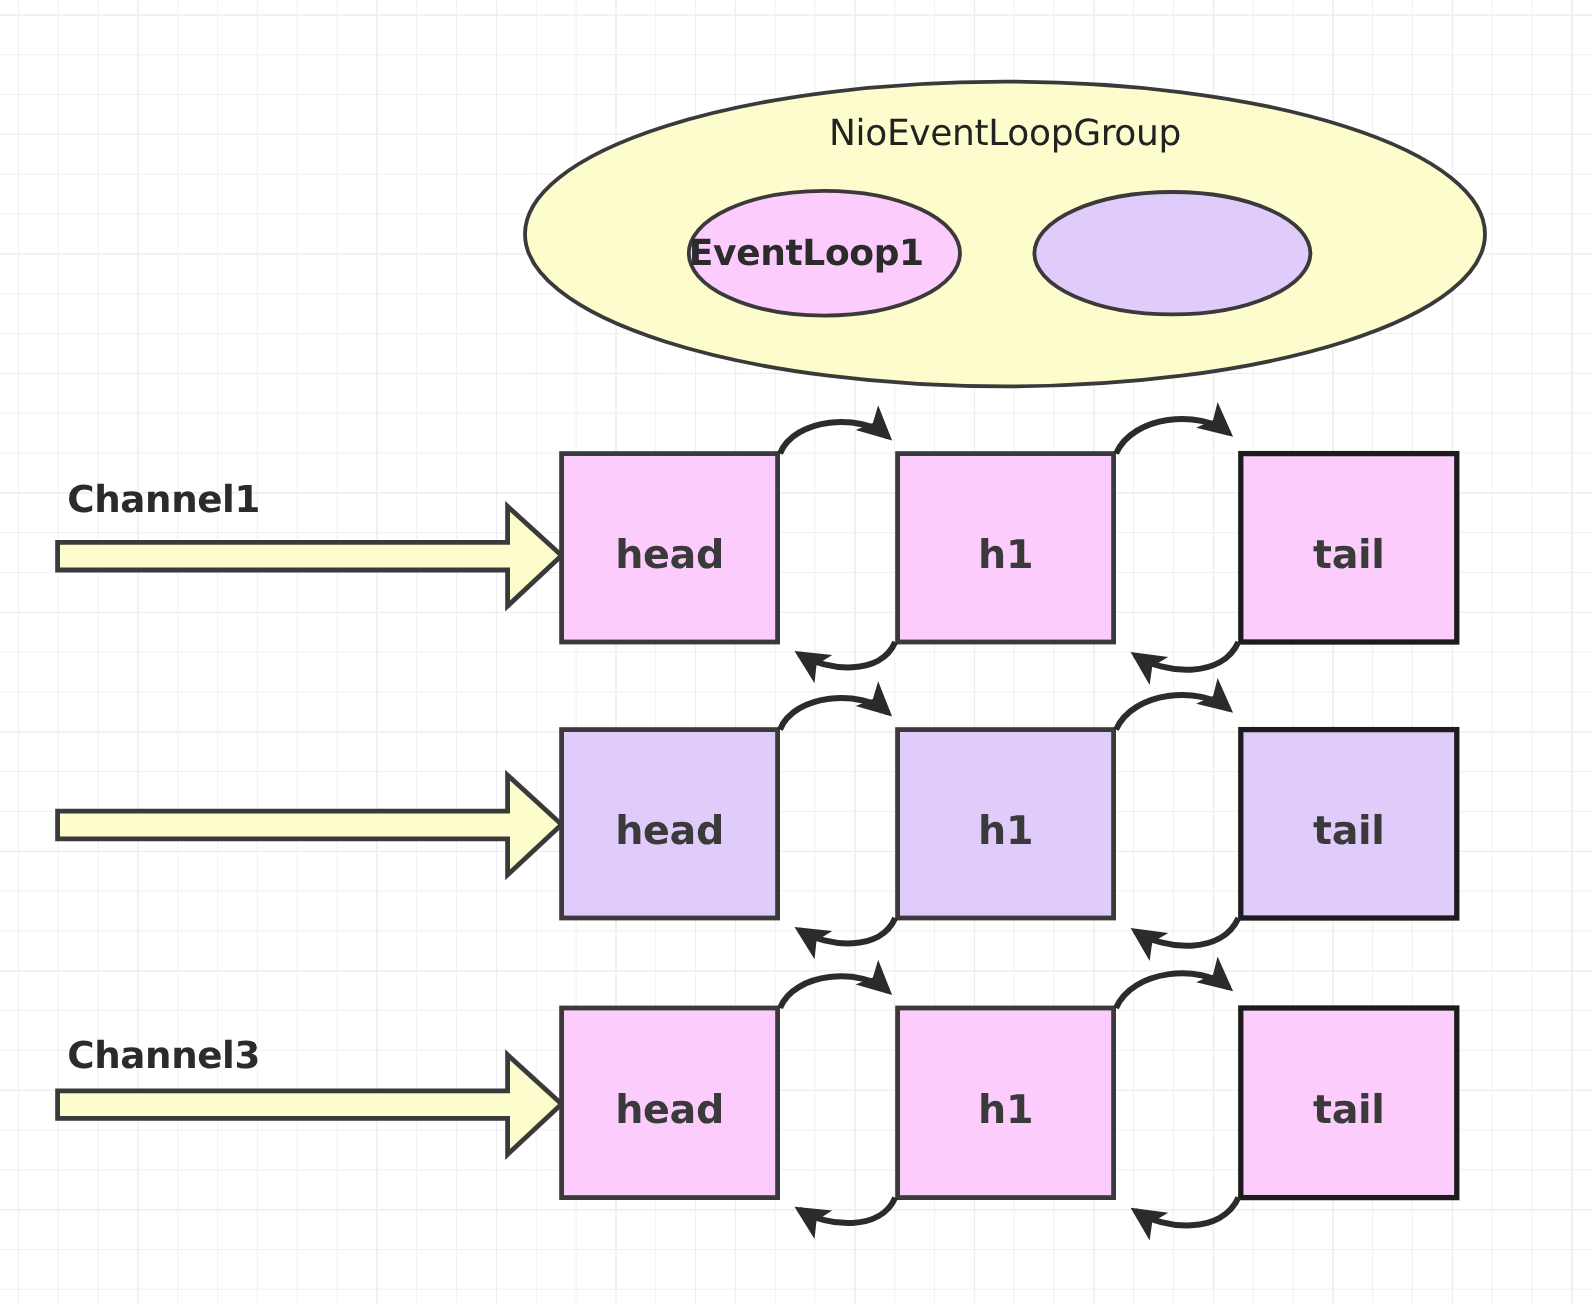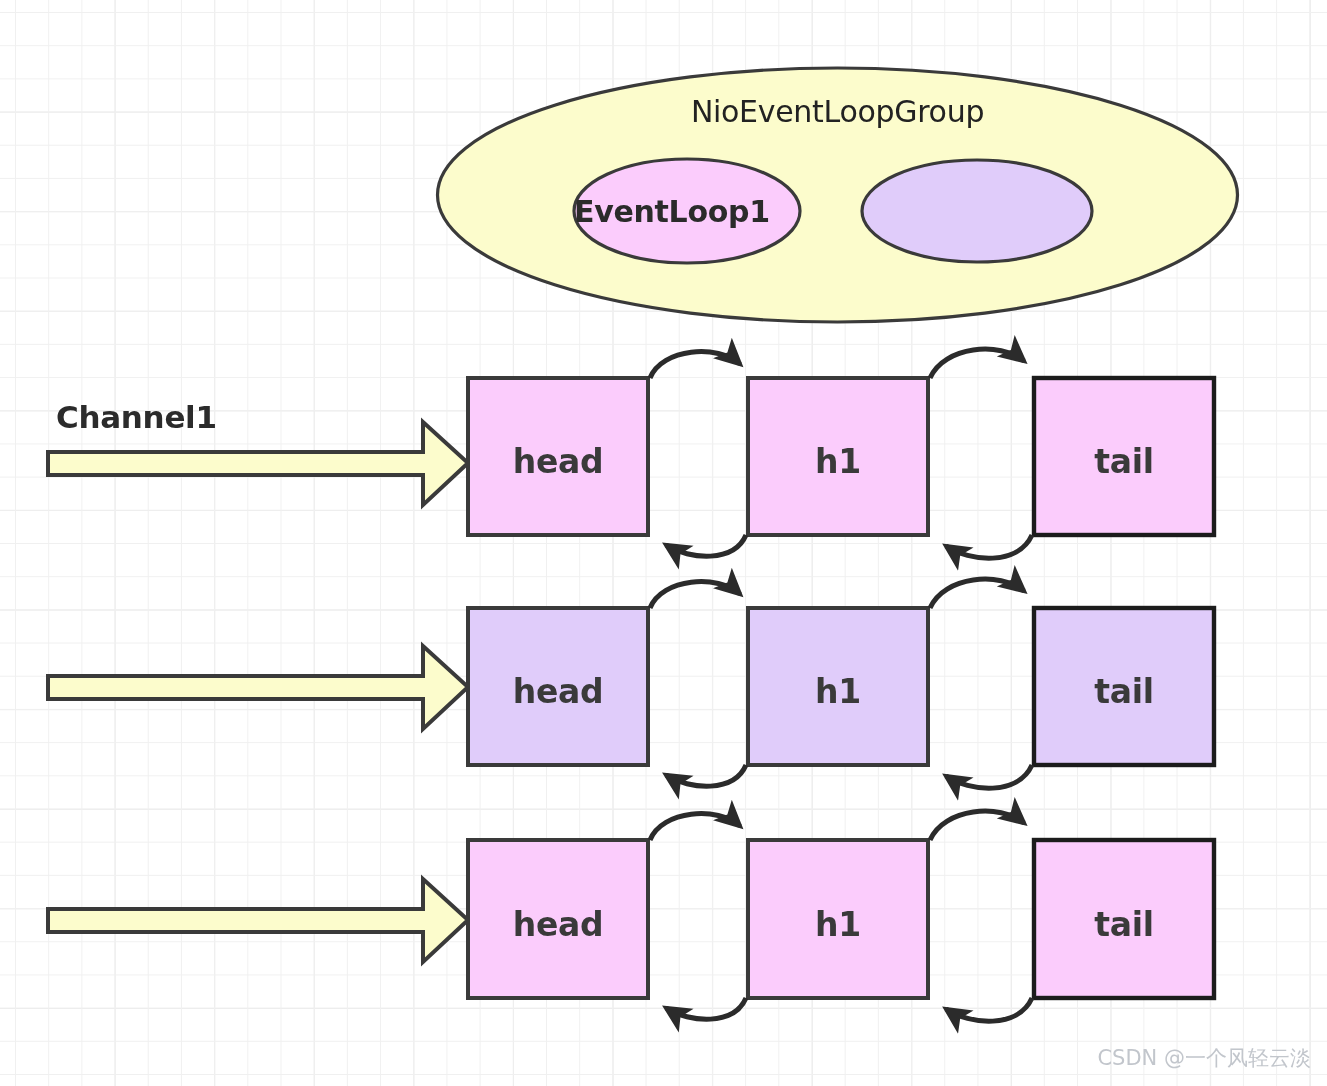--- a/index.html
+++ b/index.html
@@ -104,19 +104,19 @@
 
   <div class="lbl chan-label" style="left:56px;top:399px;">Channel1</div>
   <div class="lbl box-label" style="left:468px;top:442px;width:180px;text-align:center;">head</div>
   <div class="lbl box-label" style="left:748px;top:442px;width:180px;text-align:center;">h1</div>
   <div class="lbl box-label" style="left:1034px;top:442px;width:180px;text-align:center;">tail</div>
 
   <div class="lbl box-label" style="left:468px;top:672px;width:180px;text-align:center;">head</div>
   <div class="lbl box-label" style="left:748px;top:672px;width:180px;text-align:center;">h1</div>
   <div class="lbl box-label" style="left:1034px;top:672px;width:180px;text-align:center;">tail</div>
 
+  <div class="lbl chan-label" style="left:56px;top:862px;">Channel3</div>
   <div class="lbl box-label" style="left:468px;top:905px;width:180px;text-align:center;">head</div>
   <div class="lbl box-label" style="left:748px;top:905px;width:180px;text-align:center;">h1</div>
   <div class="lbl box-label" style="left:1034px;top:905px;width:180px;text-align:center;">tail</div>
 
-  <div class="watermark">CSDN @一个风轻云淡</div>
 
 </div>
 
 </body></html>

